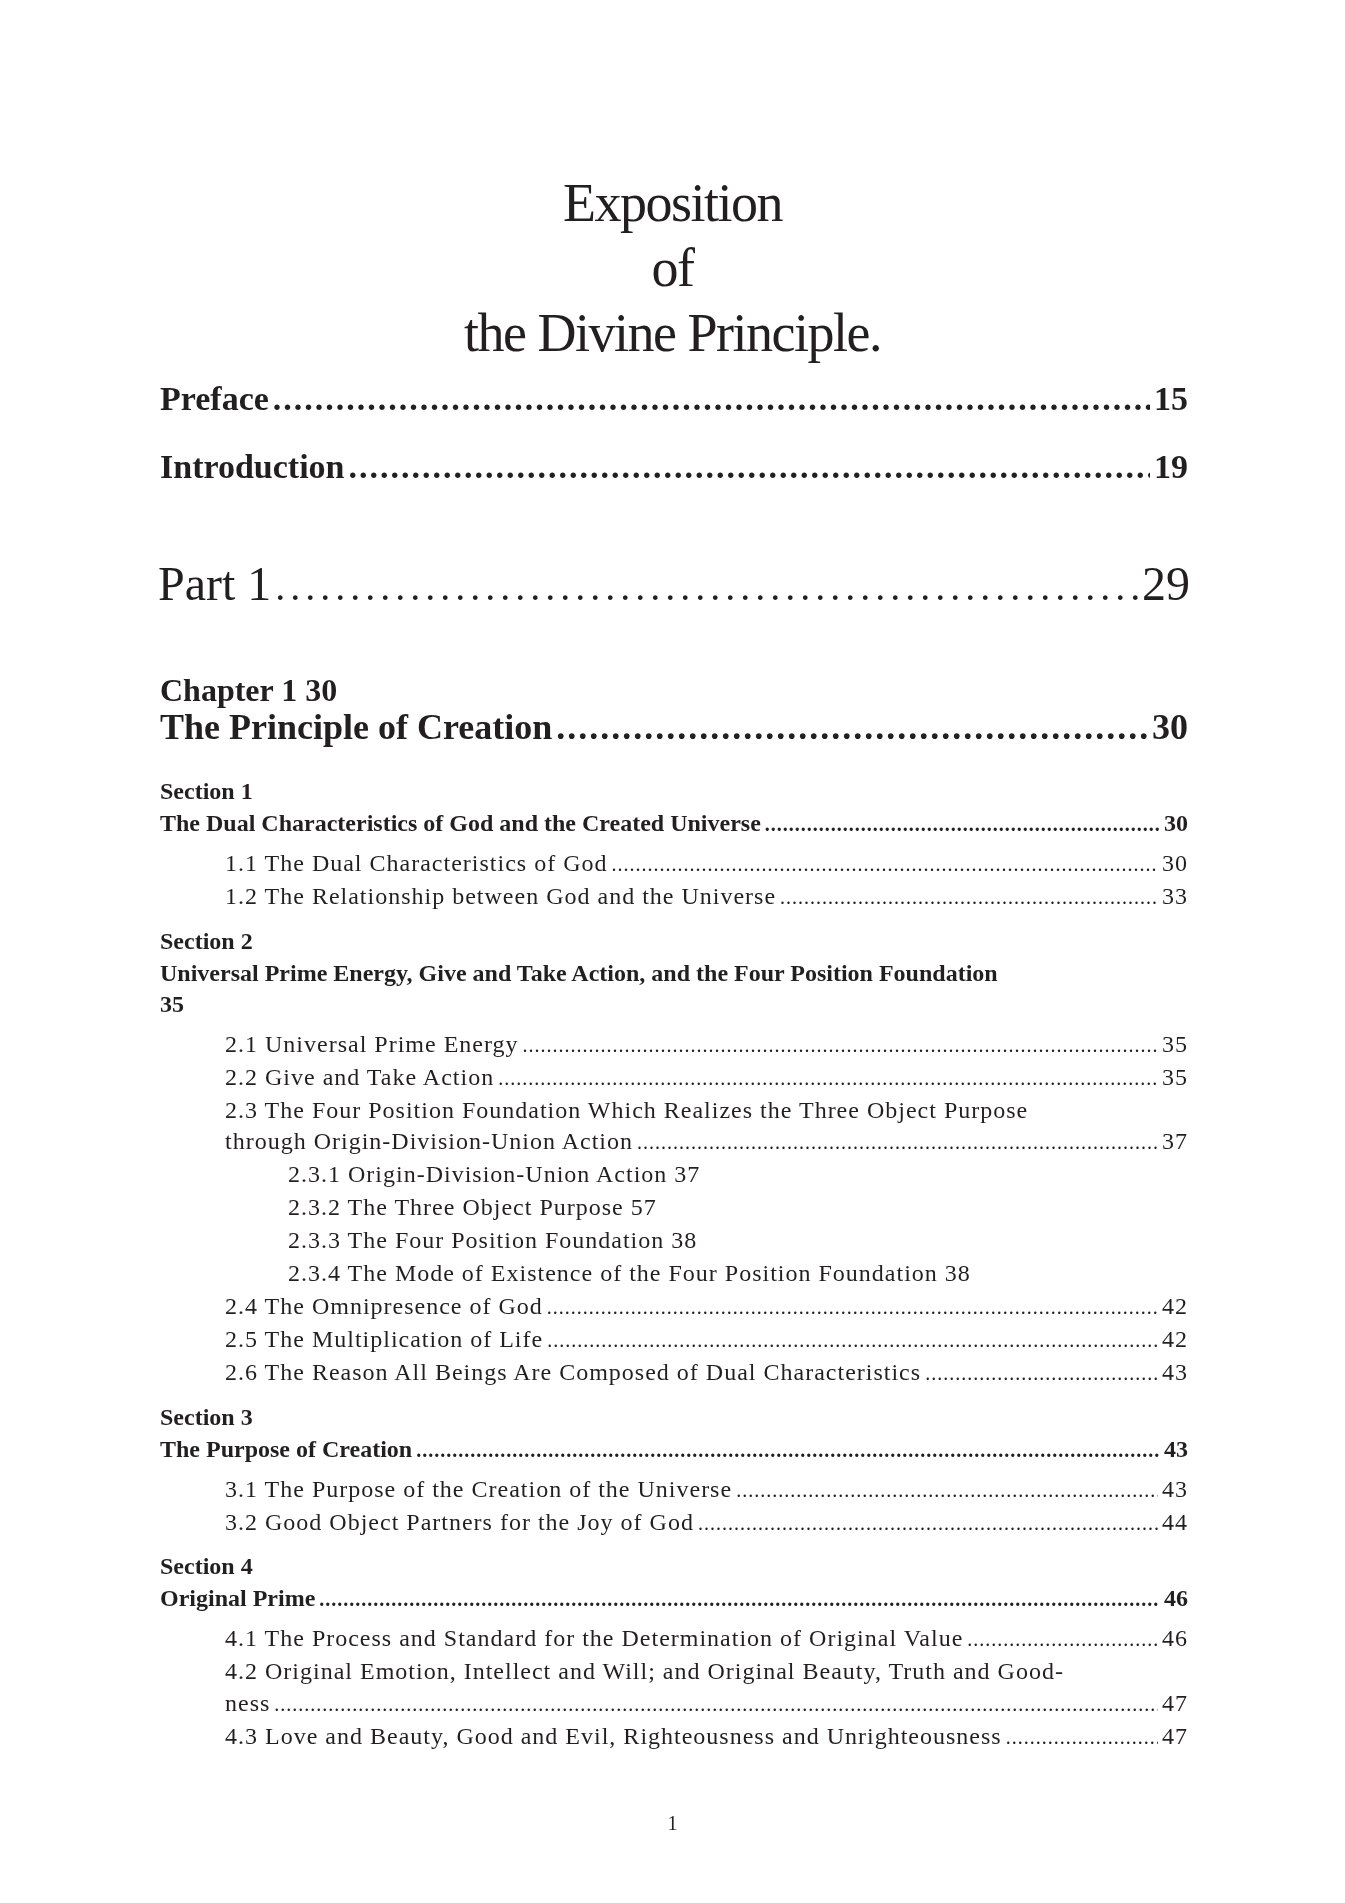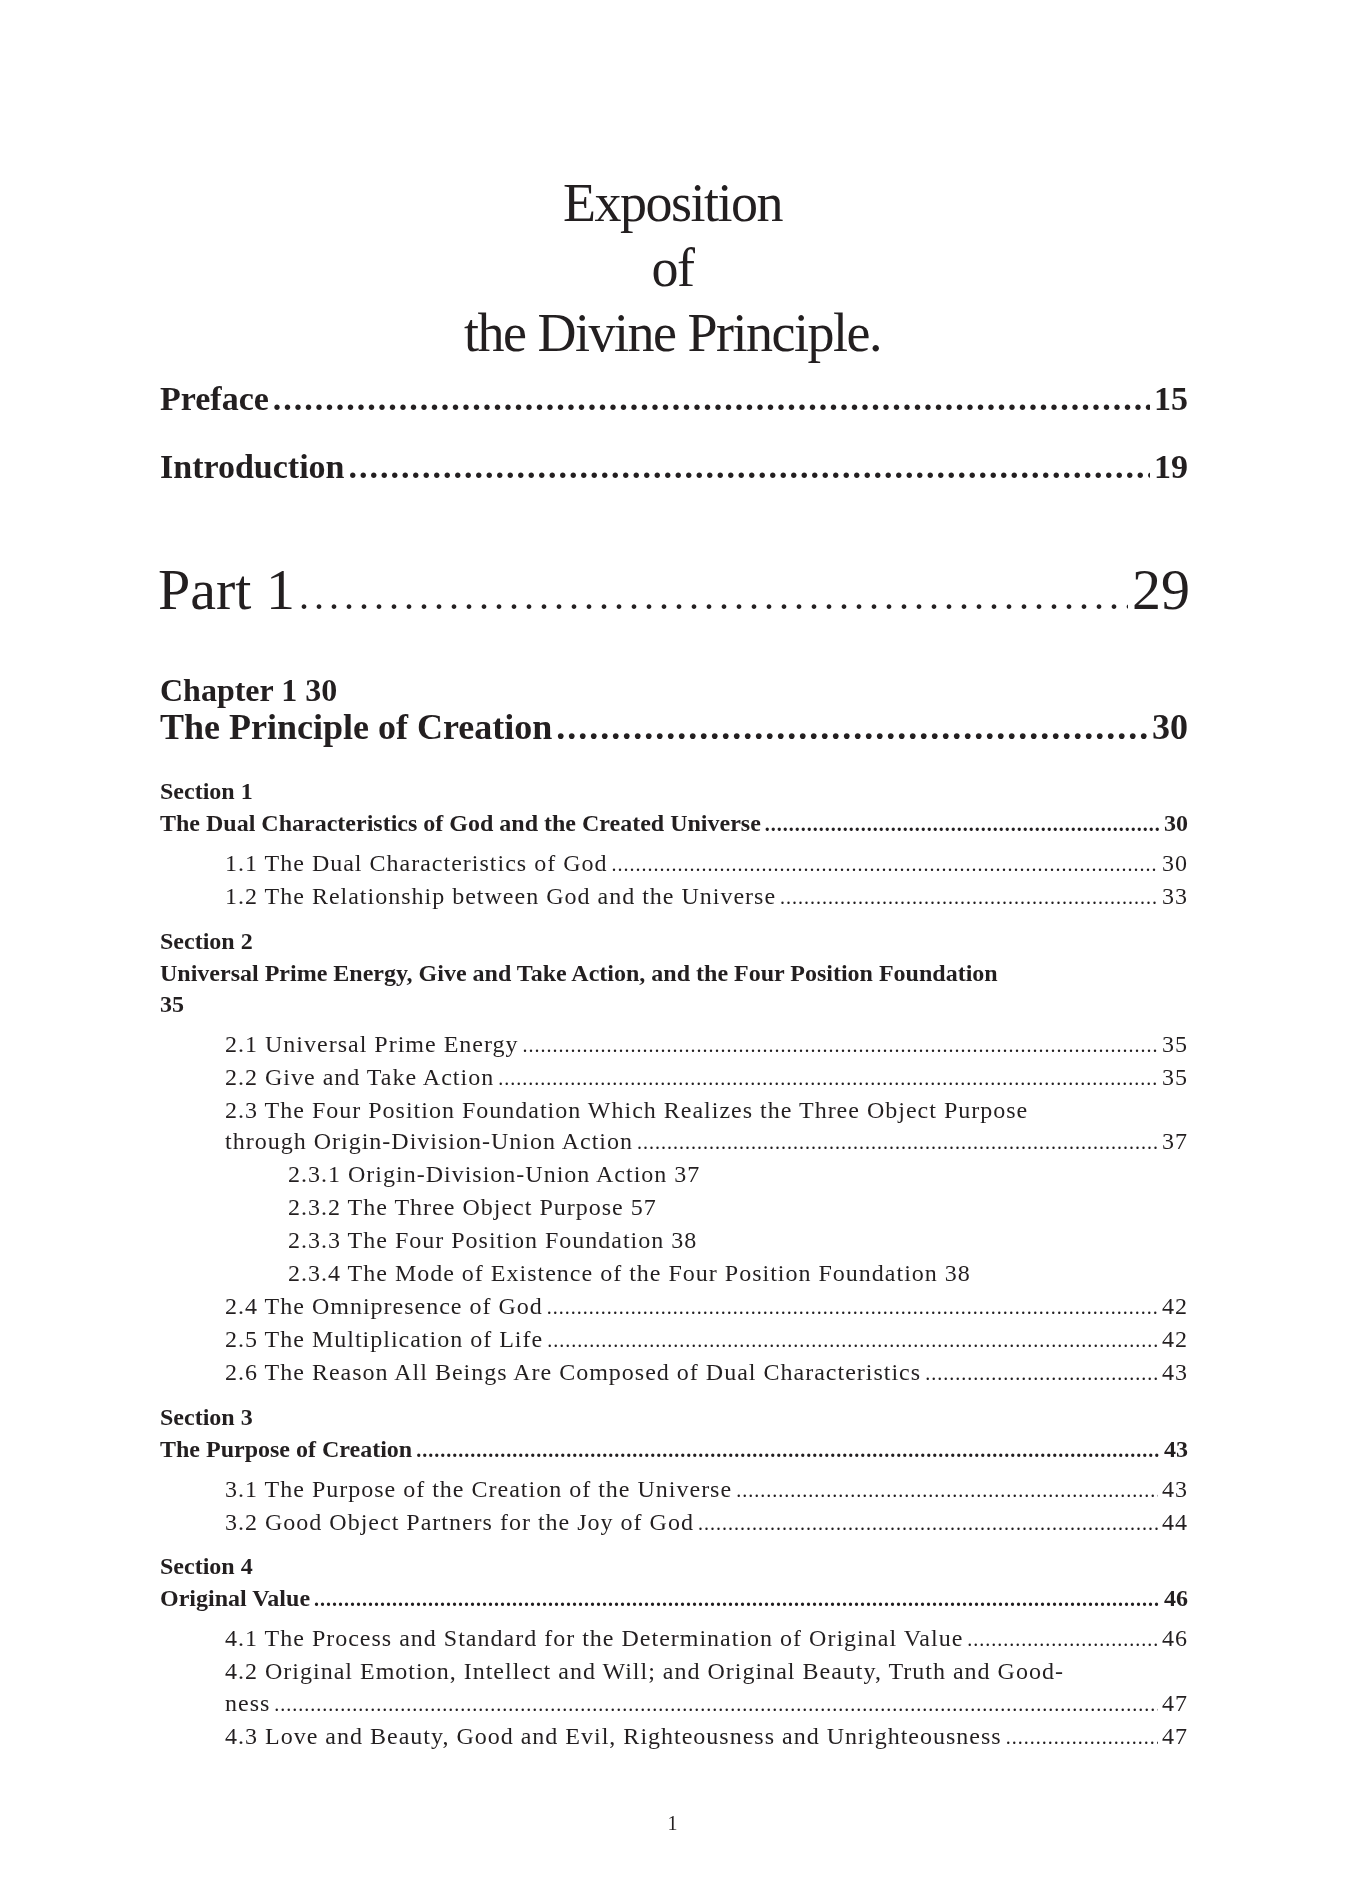--- a/index.html
+++ b/index.html
@@ -10,21 +10,21 @@
   .title { position: absolute; left: 0; width: 1345px; text-align: center;
            font-size: 54px; letter-spacing: -1.5px; line-height: 1; }
 
   .row { position: absolute; display: flex; align-items: baseline; white-space: nowrap; }
   .row .label { flex: 0 0 auto; }
   .row .dots { flex: 1 1 auto; overflow: hidden; margin: 0 4px; letter-spacing: 2px; }
   .row .dots::before { content: "................................................................................................................................................................................................................................................................................................................................................................"; }
   .row .page-num { flex: 0 0 auto; }
 
   .lvl0 { font-weight: bold; font-size: 34px; }
-  .part { font-size: 58px; }
+  .part { font-size: 48px; }
   .part .dots { letter-spacing: 5px; font-size: 40px; }
   .chap-label { position: absolute; font-weight: bold; font-size: 32px; left: 160px; }
   .chap { font-weight: bold; font-size: 36px; }
   .sec-label { position: absolute; font-weight: bold; font-size: 24px; left: 160px; }
   .sec { font-weight: bold; font-size: 24px; }
   .sec .dots { letter-spacing: 1px; font-size: 20px; }
   .sub { font-size: 24px; letter-spacing: 1px; }
   .sub .dots { letter-spacing: 1px; font-size: 20px; }
   .plain { position: absolute; font-size: 24px; letter-spacing: 1px; white-space: nowrap; }
   .plain-bold { position: absolute; font-size: 24px; font-weight: bold; white-space: nowrap; }
@@ -132,21 +132,21 @@
     <span class="page-num">43</span>
   </div>
   <div class="row sub" style="left:225px; width:963px; top:1509px;">
     <span class="label">3.2 Good Object Partners for the Joy of God</span>
     <span class="dots"></span>
     <span class="page-num">44</span>
   </div>
 
   <div class="sec-label" style="top:1553px;">Section 4</div>
   <div class="row sec" style="left:160px; width:1028px; top:1585px;">
-    <span class="label">Original Value</span>
+    <span class="label">Original Prime</span>
     <span class="dots"></span>
     <span class="page-num">46</span>
   </div>
   <div class="row sub" style="left:225px; width:963px; top:1625px;">
     <span class="label">4.1 The Process and Standard for the Determination of Original Value</span>
     <span class="dots"></span>
     <span class="page-num">46</span>
   </div>
   <div class="plain" style="left:225px; top:1658px;">4.2 Original Emotion, Intellect and Will; and Original Beauty, Truth and Good-</div>
   <div class="row sub" style="left:225px; width:963px; top:1690px;">

